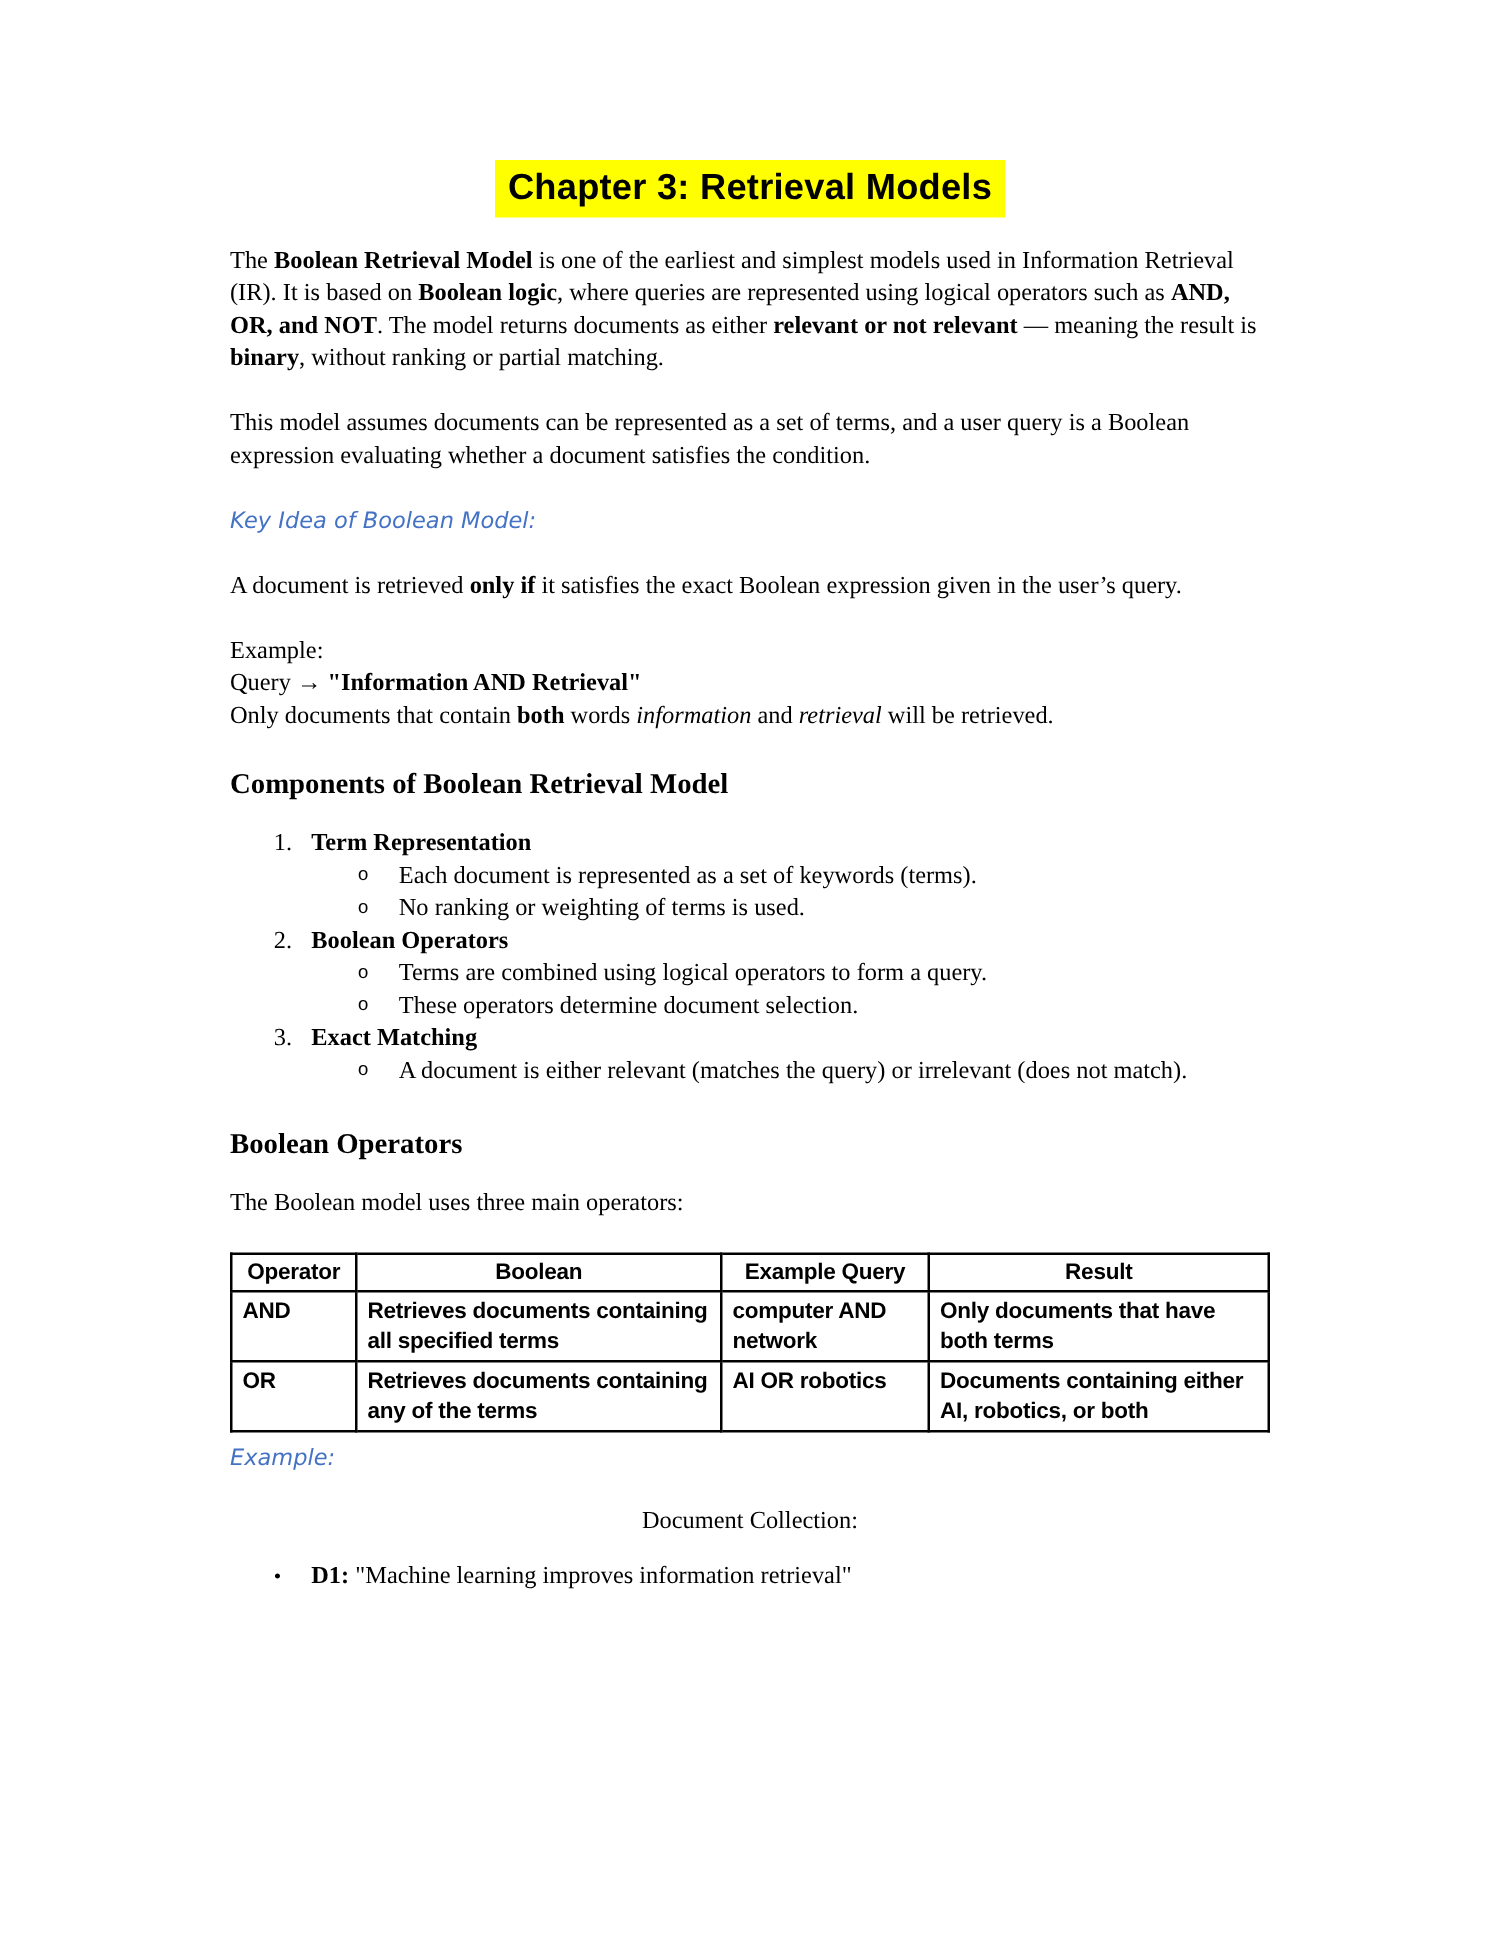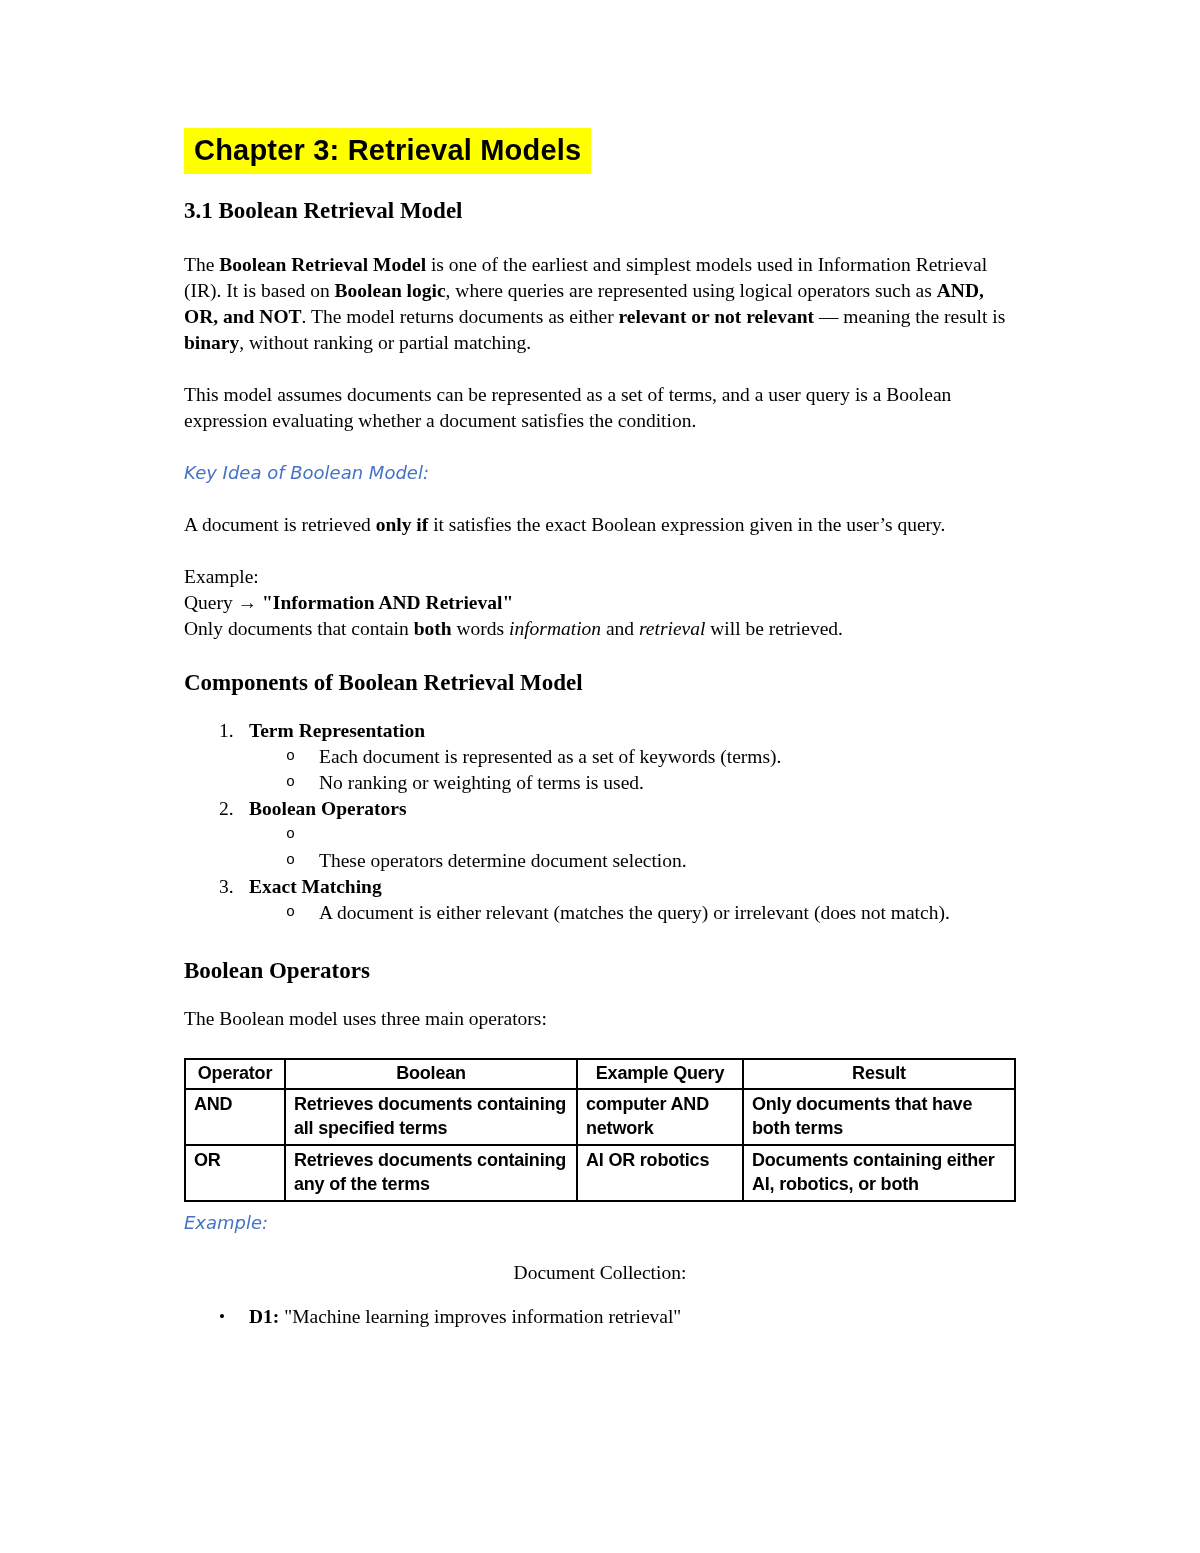--- a/index.html
+++ b/index.html
@@ -11,21 +11,21 @@
   .page {
     width: 1200px;
     height: 1553px;
     overflow: hidden;
     background: #ffffff;
     padding: 128px 184px 0 184px;
     font-family: "Liberation Serif", serif;
     color: #000000;
   }
   
-  .title-row { margin: 0 0 22px 0; }
+  .title-row { text-align: center; margin: 0 0 22px 0; }
   .title-highlight {
     display: inline-block;
     background: var(--highlight);
     font-family: "Liberation Sans", "DejaVu Sans", sans-serif;
     font-weight: 700;
     font-size: 29px;
     line-height: 36px;
     padding: 4px 10px 6px 10px;
     letter-spacing: 0.2px;
   }
@@ -97,21 +97,20 @@
 </style>
 </head>
 <body>
 
 <div class="page">
 
   <div class="title-row">
     <span class="title-highlight">Chapter 3: Retrieval Models</span>
   </div>
 
-  <h2 class="h-serif">3.1 Boolean Retrieval Model</h2>
 
   <p class="body-p"><span>The </span><b>Boolean Retrieval Model</b><span> is one of the earliest and simplest models used in Information Retrieval (IR). It is based on </span><b>Boolean logic</b><span>, where queries are represented using logical operators such as </span><b>AND, OR, and NOT</b><span>. The model returns documents as either </span><b>relevant or not relevant</b><span> — meaning the result is </span><b>binary</b><span>, without ranking or partial matching.</span></p>
 
   <p class="body-p">This model assumes documents can be represented as a set of terms, and a user query is a Boolean expression evaluating whether a document satisfies the condition.</p>
 
   <p class="accent-label">Key Idea of Boolean Model:</p>
 
   <p class="body-p"><span>A document is retrieved </span><b>only if</b><span> it satisfies the exact Boolean expression given in the user’s query.</span></p>
 
   <p class="body-p"><span>Example:</span><br>
@@ -132,20 +131,21 @@
     <div class="subitem">
       <span class="sub-marker">o</span>
       <span class="sub-text">No ranking or weighting of terms is used.</span>
     </div>
     <div class="oitem">
       <span class="num">2.</span>
       <span class="otitle">Boolean Operators</span>
     </div>
     <div class="subitem">
       <span class="sub-marker">o</span>
+      <span class="sub-text">Terms are combined using logical operators to form a query.</span>
     </div>
     <div class="subitem">
       <span class="sub-marker">o</span>
       <span class="sub-text">These operators determine document selection.</span>
     </div>
     <div class="oitem">
       <span class="num">3.</span>
       <span class="otitle">Exact Matching</span>
     </div>
     <div class="subitem">

